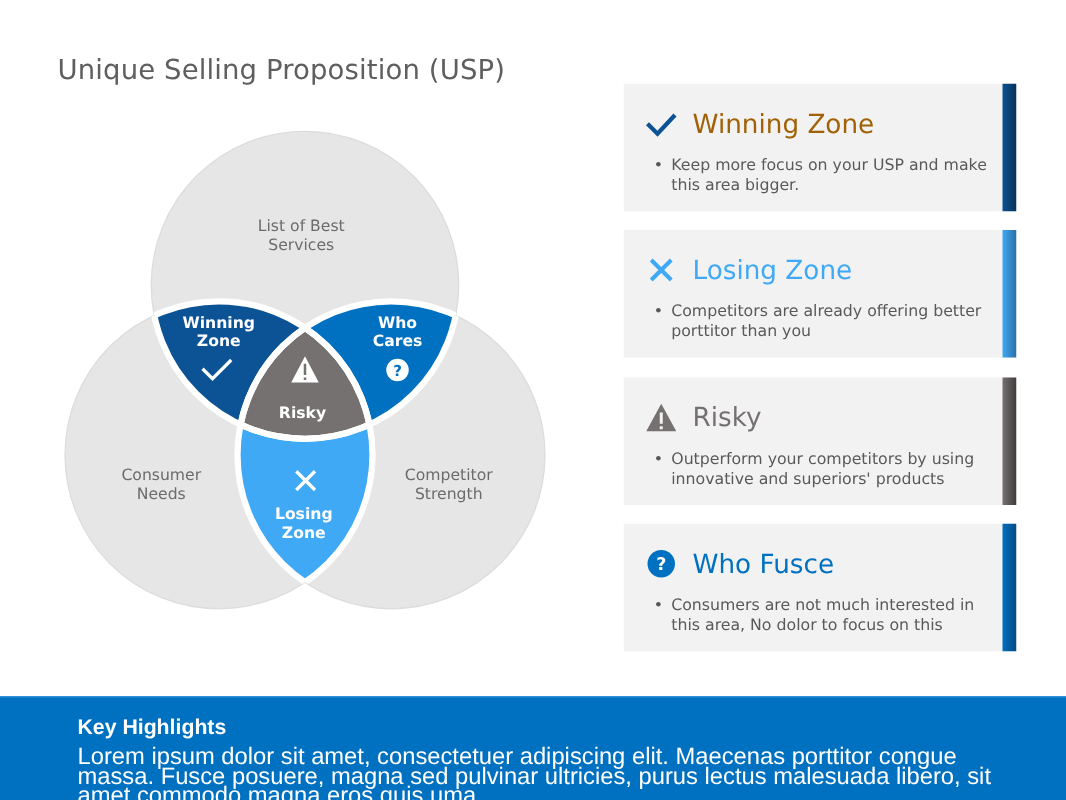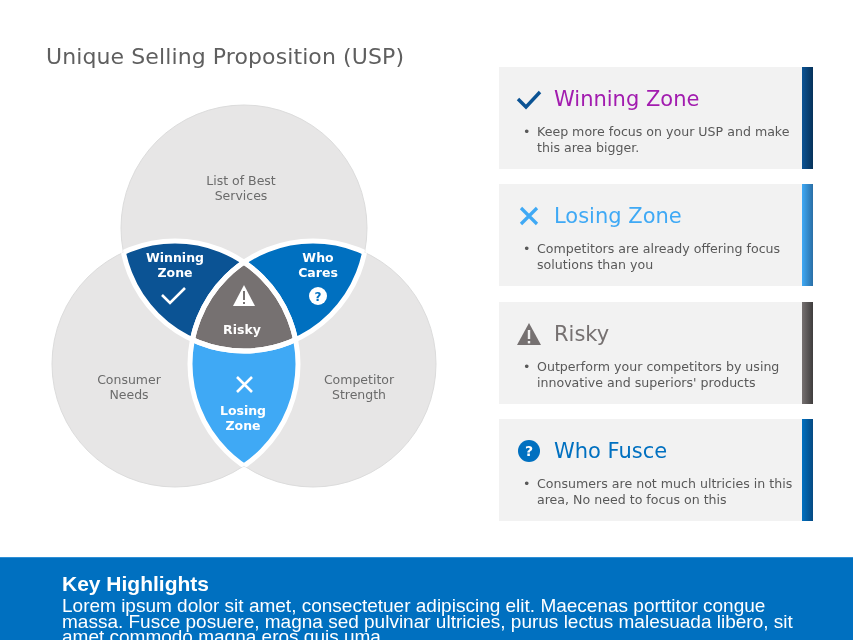--- a/index.html
+++ b/index.html
@@ -9,21 +9,21 @@
   .venn { position:absolute; left:0; top:0; width:480px; height:520px; }
   .venn text { font-family: "DejaVu Sans", sans-serif; }
   .card { position:absolute; left:499px; width:314px; height:102px; background:#f2f2f2; }
   .card .bar { position:absolute; right:0; top:0; width:11px; height:100%; }
   .card .head { position:absolute; left:17px; top:18px; height:28px; display:flex; align-items:center; }
   .card .icon { width:26px; height:26px; display:flex; align-items:center; justify-content:center; margin-right:12px; }
   .card .label { font-size:21px; }
   .card .bullet { position:absolute; left:24px; top:57px; width:270px; font-size:12.6px; line-height:16px; color:#595959; display:flex; }
   .card .bullet .dot { width:14px; flex:none; }
   .footer { position:absolute; left:0; top:557px; width:853px; height:83px; background:#0070c0; border-top:1px solid #2e8fd6; }
-  .footer .fh { position:absolute; left:62px; top:14px; font-family:"Liberation Sans", sans-serif; font-weight:bold; font-size:21px; color:#ffffff; }
+  .footer .fh { position:absolute; left:62px; top:14px; font-family:"Liberation Sans", sans-serif; font-weight:bold; font-size:17px; color:#ffffff; }
   .footer .fb { position:absolute; left:62px; top:40px; width:740px; font-family:"Liberation Sans", sans-serif; font-size:19px; line-height:15.5px; color:#ffffff; }
 </style>
 </head>
 <body>
 
 <div class="title">Unique Selling Proposition (USP)</div>
 
 <svg class="venn" viewBox="0 0 480 520" width="480" height="520">
   <defs>
     <clipPath id="cT">
@@ -119,41 +119,41 @@
 </svg>
 
 <div class="card" style="top:67px;">
   <div class="bar" style="background:linear-gradient(90deg,#0b5394,#06325a);"></div>
   <div class="head">
     <span class="icon">
       <svg width="26" height="22" viewBox="0 0 26 22">
           <path d="M2 11 L10 19 L24 4" fill="none" stroke="#0b5394" stroke-width="3.4"></path>
         </svg>
     </span>
-    <span class="label" style="color:#a21caf;">Winning Zone</span>
+    <span class="label" style="color:#a16207;">Winning Zone</span>
   </div>
   <div class="bullet">
       <span class="dot">•</span>
       <span>Keep more focus on your USP and make this area bigger.</span>
     </div>
 </div>
 
 <div class="card" style="top:184px;">
   <div class="bar" style="background:linear-gradient(90deg,#3fa9f5,#2a6fa6);"></div>
   <div class="head">
     <span class="icon">
       <svg width="22" height="22" viewBox="0 0 22 22">
           <path d="M3 3 L19 19 M19 3 L3 19" fill="none" stroke="#3fa9f5" stroke-width="3.2"></path>
         </svg>
     </span>
     <span class="label" style="color:#3fa9f5;">Losing Zone</span>
   </div>
   <div class="bullet">
       <span class="dot">•</span>
-      <span>Competitors are already offering focus solutions than you</span>
+      <span>Competitors are already offering better porttitor than you</span>
     </div>
 </div>
 
 <div class="card" style="top:302px;">
   <div class="bar" style="background:linear-gradient(90deg,#767171,#3f3d3d);"></div>
   <div class="head">
     <span class="icon">
       <svg width="26" height="24" viewBox="0 0 26 24">
           <path d="M13 1 L25 23 L1 23 Z" fill="#767171"></path>
           <rect x="11.8" y="8" width="2.4" height="9" fill="#f2f2f2"></rect>
@@ -174,20 +174,20 @@
     <span class="icon">
       <svg width="24" height="24" viewBox="0 0 24 24">
           <circle cx="12" cy="12" r="11" fill="#0070c0"></circle>
           <text x="12" y="17" text-anchor="middle" font-size="14" font-weight="bold" fill="#ffffff" font-family="DejaVu Sans, sans-serif">?</text>
         </svg>
     </span>
     <span class="label" style="color:#0070c0;">Who Fusce</span>
   </div>
   <div class="bullet">
       <span class="dot">•</span>
-      <span>Consumers are not much ultricies in this area, No need to focus on this</span>
+      <span>Consumers are not much interested in this area, No dolor to focus on this</span>
     </div>
 </div>
 
 <div class="footer">
   <div class="fh">Key Highlights</div>
   <div class="fb">Lorem ipsum dolor sit amet, consectetuer adipiscing elit. Maecenas porttitor congue massa. Fusce posuere, magna sed pulvinar ultricies, purus lectus malesuada libero, sit amet commodo magna eros quis uma.</div>
 </div>
 
 </body></html>

